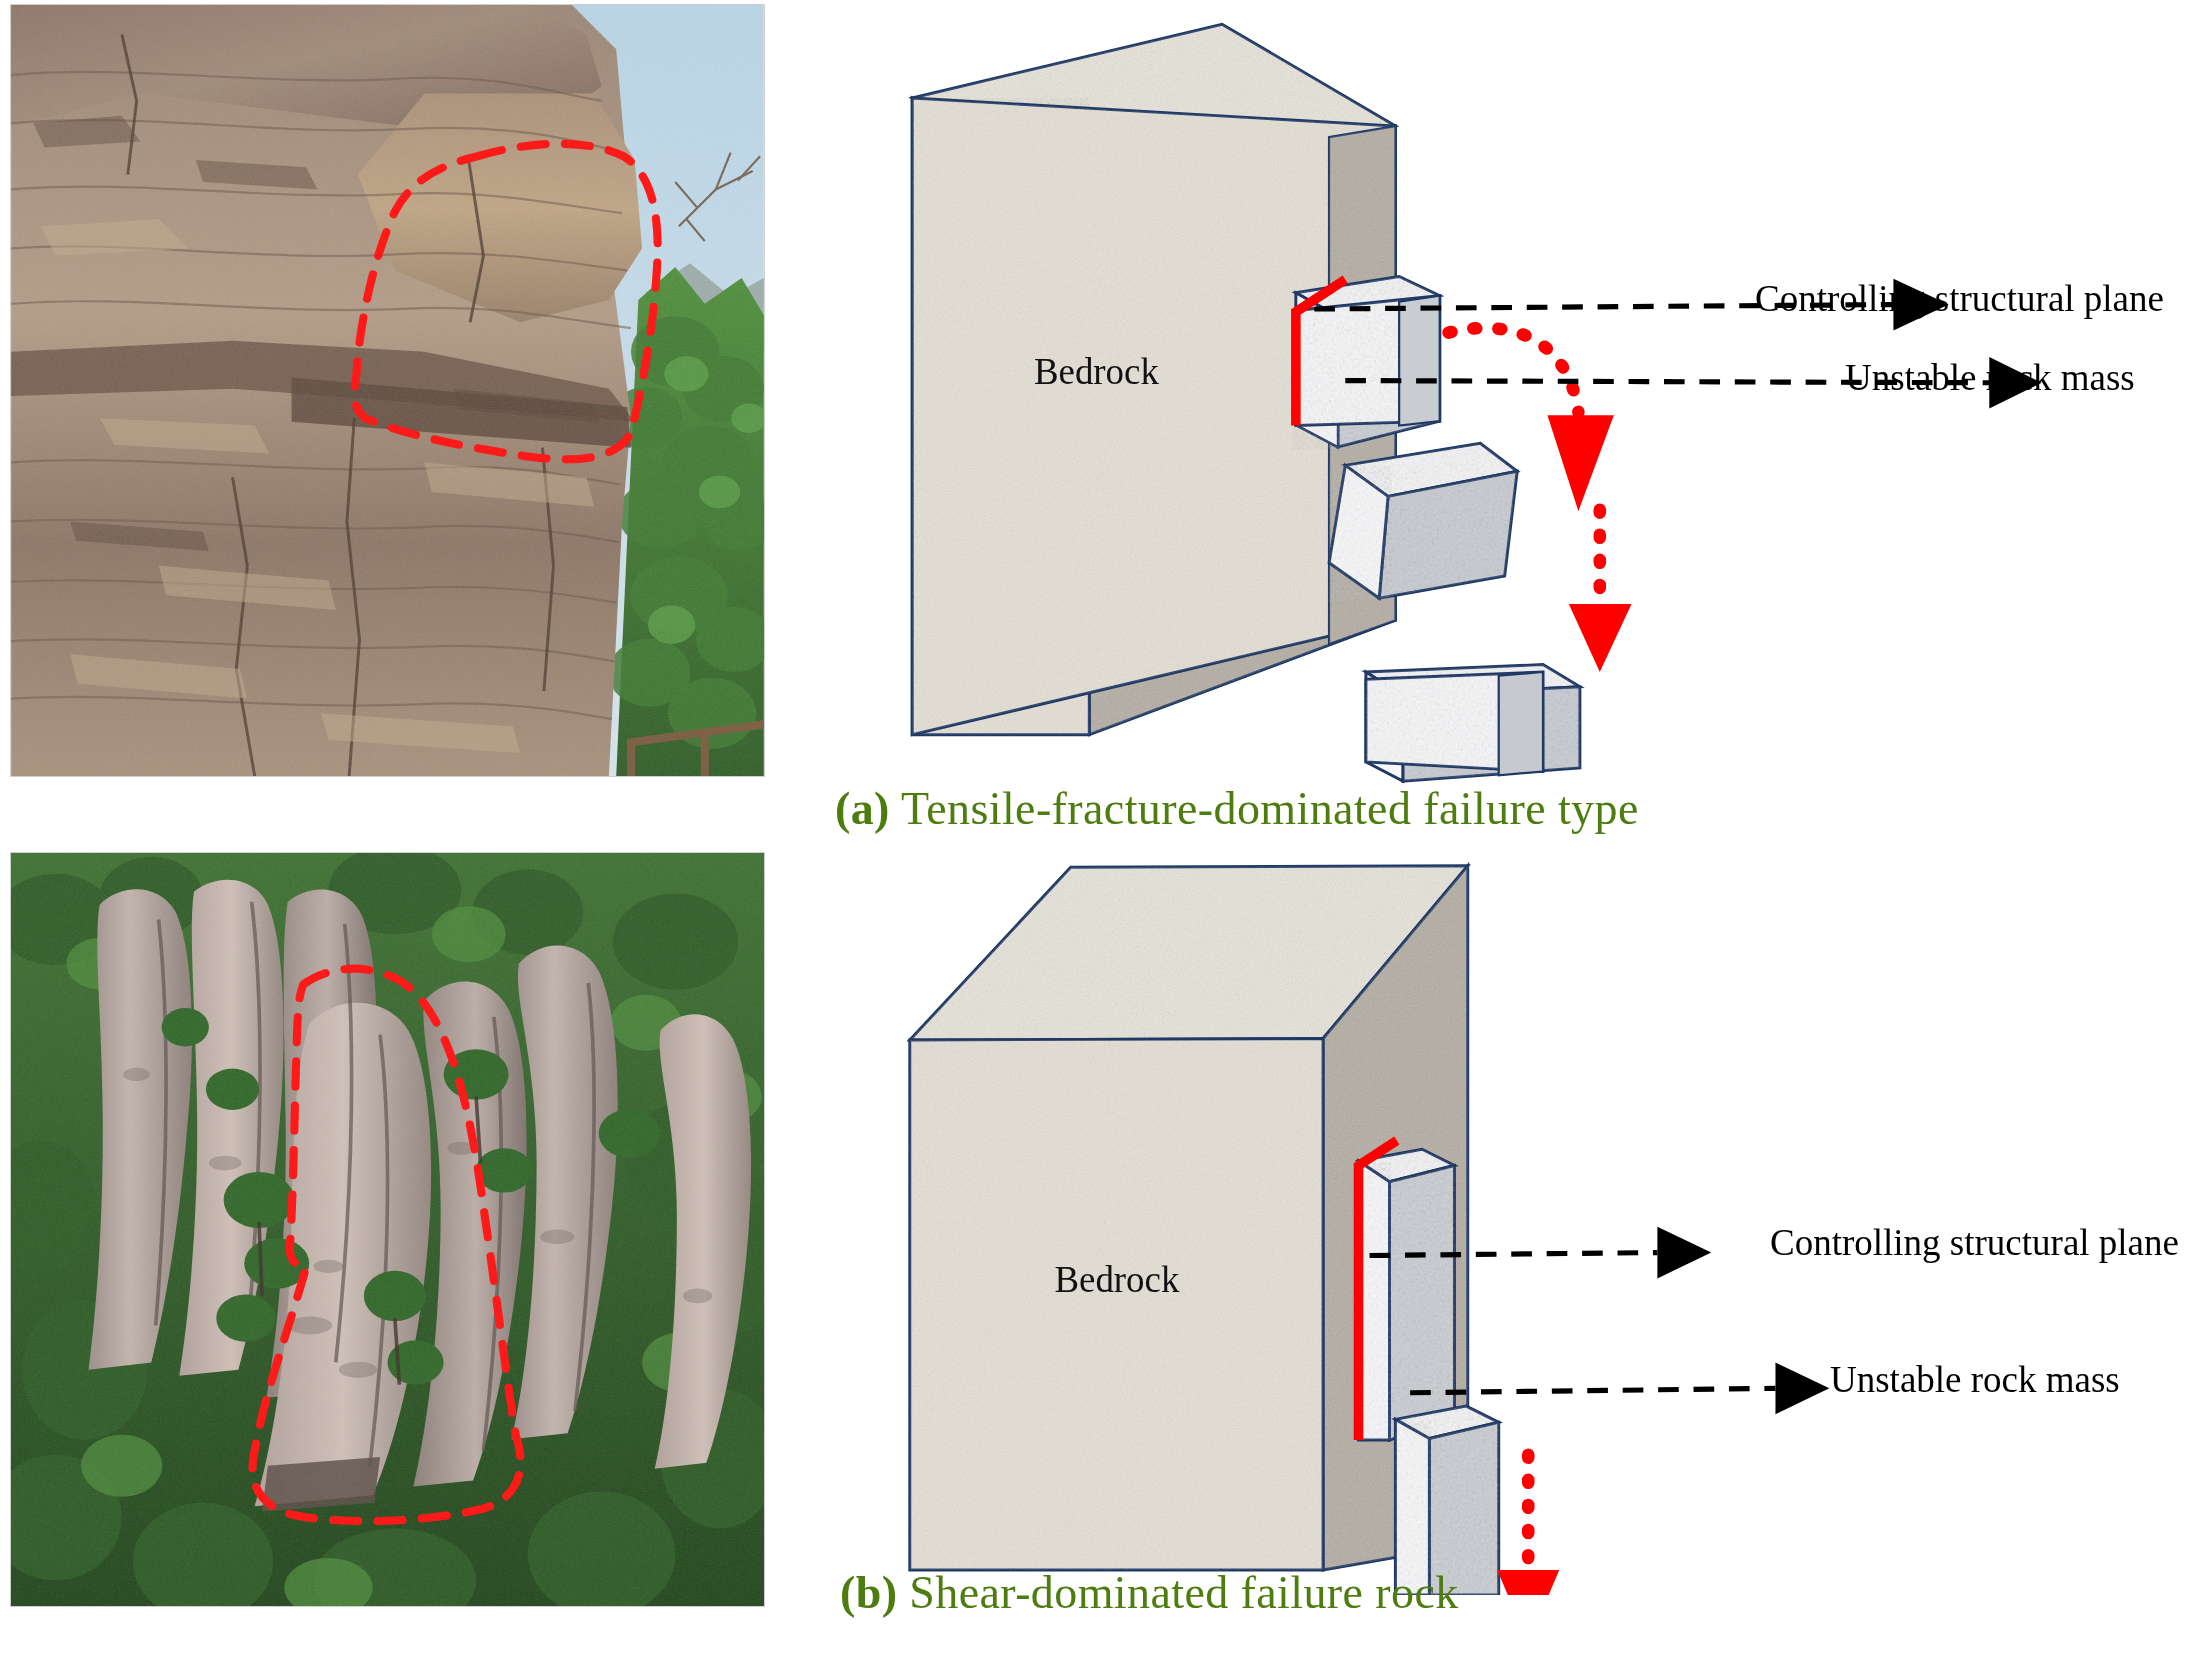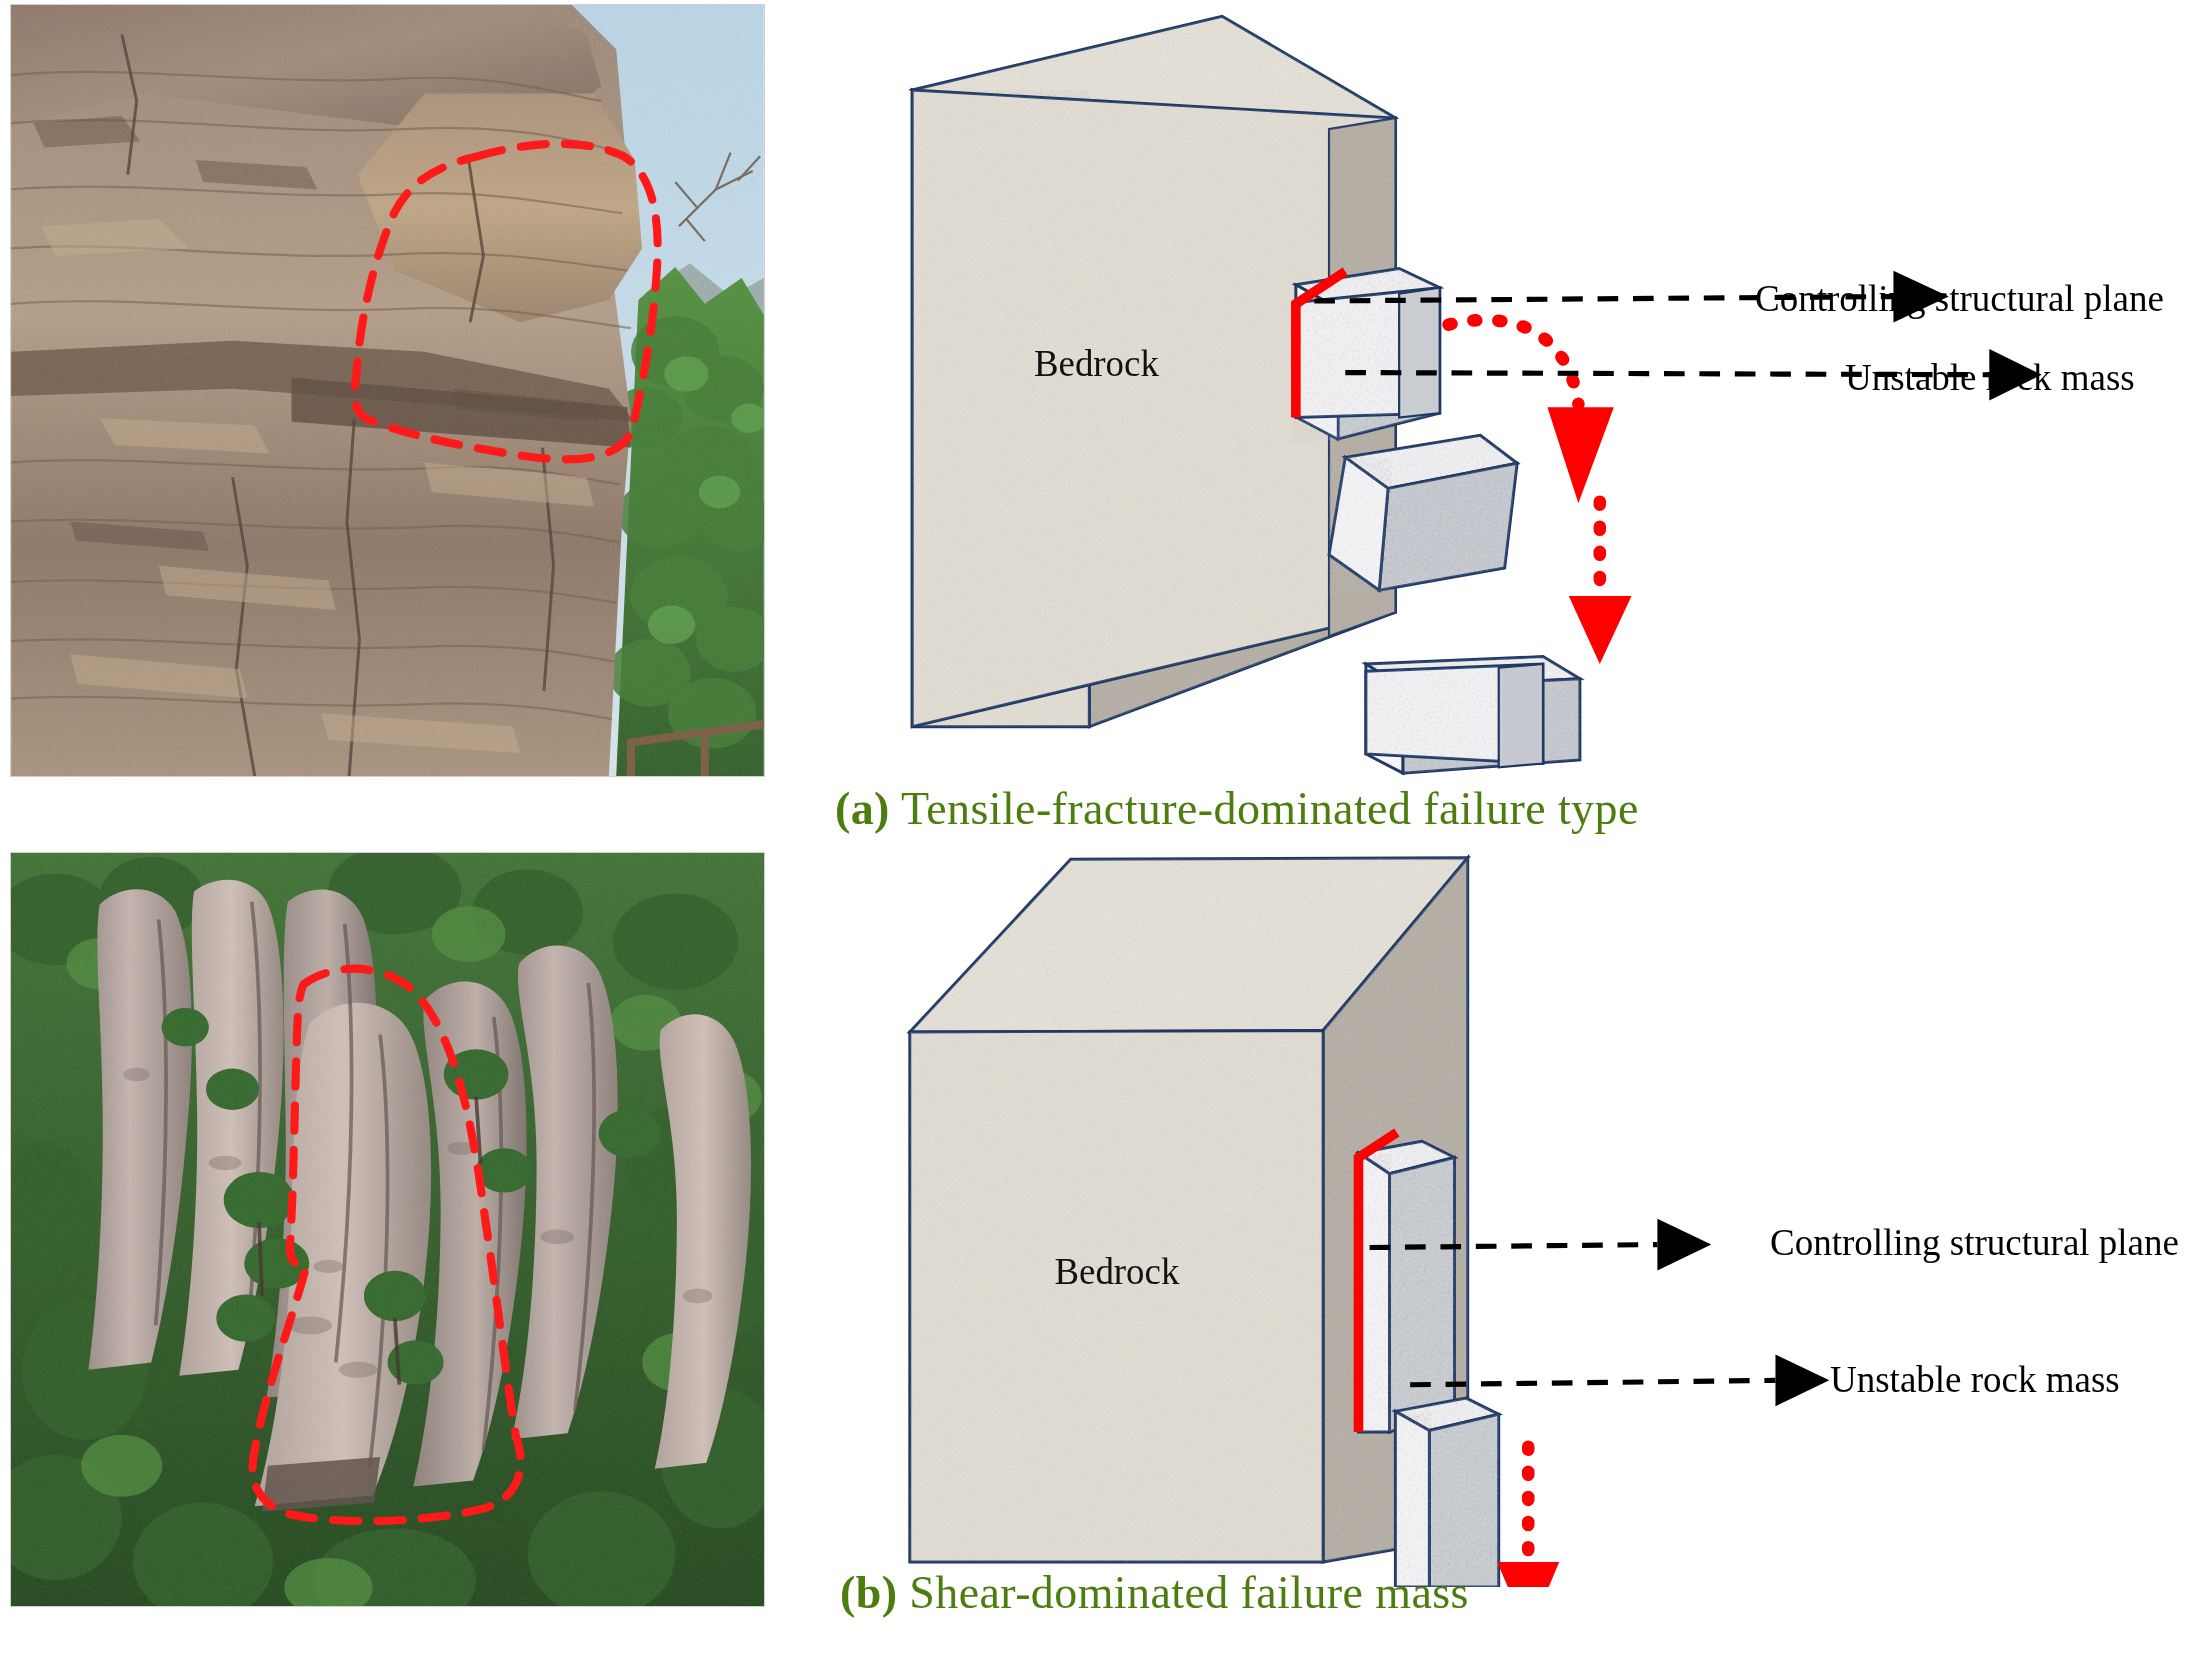--- a/index.html
+++ b/index.html
@@ -5,21 +5,21 @@
 <style>
   html,body{margin:0;padding:0;background:#ffffff;}
   body{width:2205px;height:1658px;position:relative;overflow:hidden;
        font-family:"Liberation Serif","DejaVu Serif",serif;}
 
   
   .photo{position:absolute;border:0.7px solid #cfcfcf;overflow:hidden;}
   .photo svg{display:block;}
 
   
-  .diagram{position:absolute;}
+  .diagram{position:absolute;margin-top:8px;}
   .diagram svg{display:block;}
 
   
   .caption{position:absolute;font-family:Liberation Serif, serif;
            font-size:46px;color:#4d7c0f;white-space:nowrap;letter-spacing:0.4px;}
   .caption b{font-weight:bold;}
 
   
   .anno{position:absolute;font-family:"Liberation Serif","DejaVu Serif",serif;
         font-size:37px;color:#000;white-space:nowrap;}
@@ -434,15 +434,15 @@
 
     <line x1="760" y1="726" x2="1255" y2="720" stroke="#000" stroke-width="7" stroke-dasharray="28 20"></line>
     <polygon points="1255,685 1328,720 1255,755" fill="#000"></polygon>
   </svg>
 </div>
 
 <div class="anno" style="left:1770px;top:1221px;">Controlling structural plane</div>
 <div class="anno" style="left:1830px;top:1358px;">Unstable rock mass</div>
 
 <div class="caption" style="left:840px;top:1566px;">
-  <b>(b)</b><span> Shear-dominated failure mass</span>
+  <b>(b)</b><span> Shear-dominated failure rock</span>
 </div>
 
 
 </body></html>

